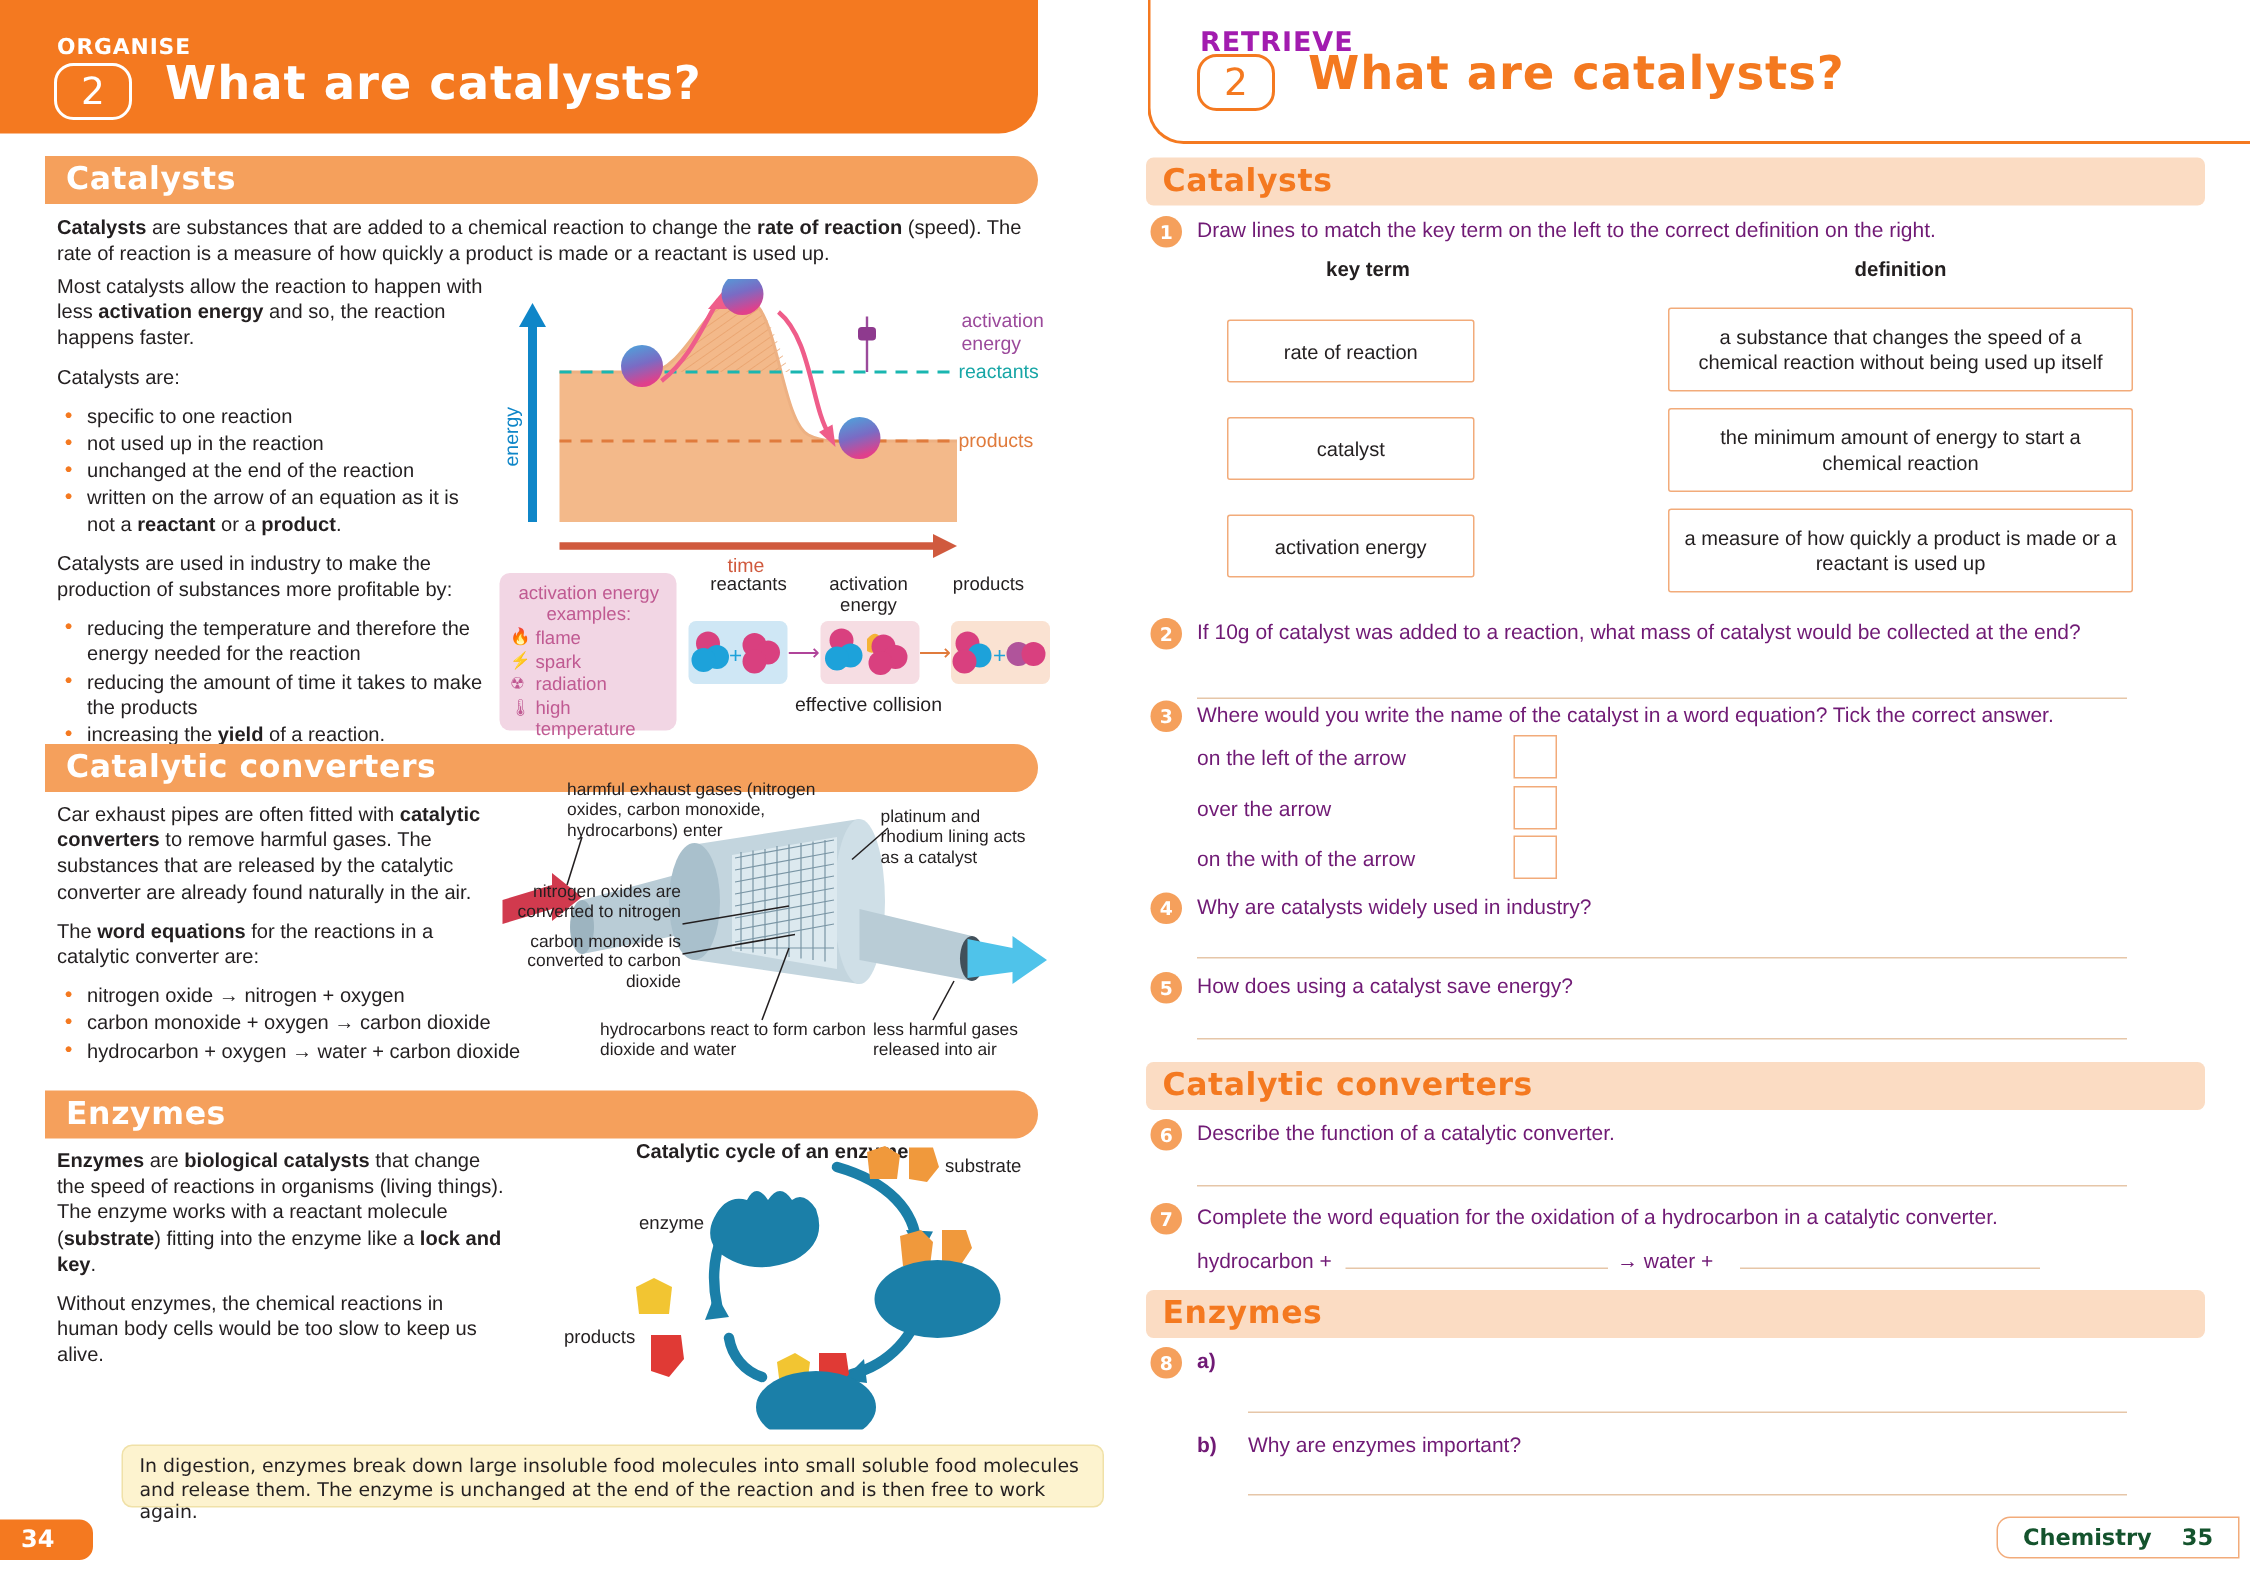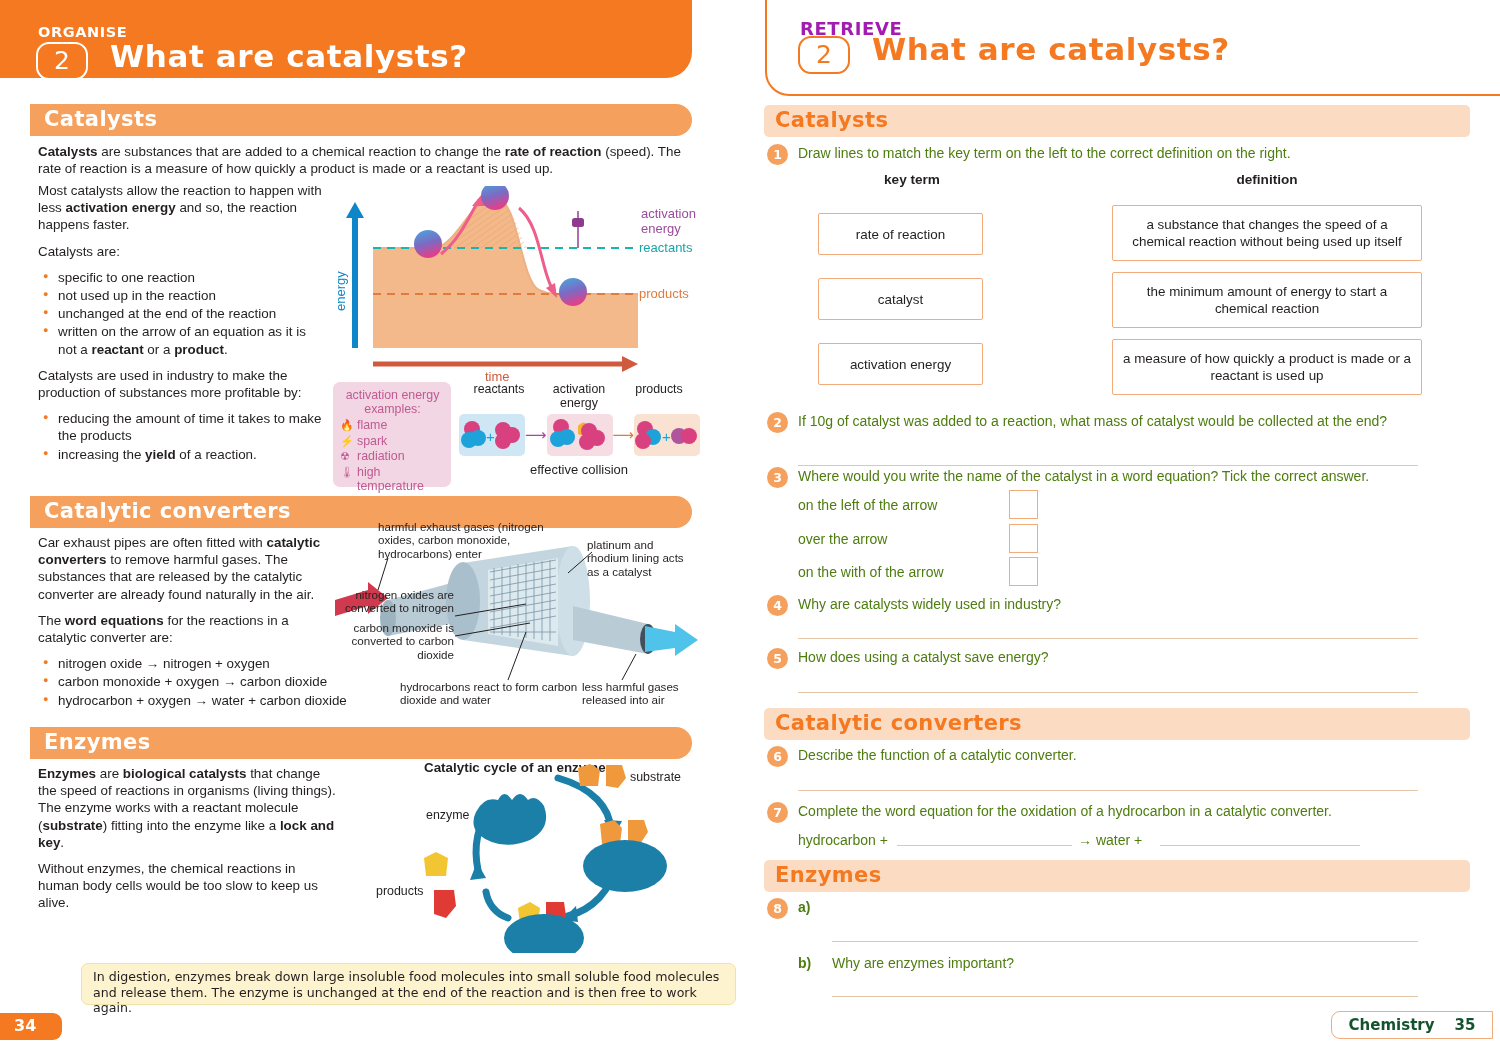--- a/index.html
+++ b/index.html
@@ -11,21 +11,21 @@
     overflow: hidden;
   }
   .spread { position: relative; width: 1500px; height: 1064px; display: flex; }
 
   
   .page-left { position: relative; width: 750px; height: 1064px; }
   .page-right { position: relative; width: 750px; height: 1064px; }
 
   
   .lhdr {
-    position: absolute; left: 0; top: 0; width: 692px; height: 78px;
+    position: absolute; left: 0; top: 0; width: 692px; height: 89px;
     background: #f47920;
     border-radius: 0 0 26px 0;
   }
   .lhdr .kicker {
     position: absolute; left: 38px; top: 24px;
     color: #ffffff; font-size: 14.5px; font-weight: bold; letter-spacing: .6px;
     font-family: "DejaVu Sans", sans-serif;
   }
   .numbadge {
     position: absolute; left: 36px; top: 42px;
@@ -133,21 +133,21 @@
     padding-left: 11px; line-height: 31px; letter-spacing: .4px;
     font-family: "DejaVu Sans", sans-serif;
   }
 
   .qnum {
     position: absolute; width: 21px; height: 21px; border-radius: 50%;
     background: #f5a05c; color: #ffffff; font-size: 12.5px; font-weight: bold;
     text-align: center; line-height: 21px;
     font-family: "DejaVu Sans", sans-serif;
   }
-  .qtext { position: absolute; font-size: 14px; line-height: 18px; color: #4d7c0f; }
+  .qtext { position: absolute; font-size: 14px; line-height: 18px; color: #701a75; }
   .ansline { position: absolute; height: 1px; background: #e6c6a8; }
 
   .kt-hdr { position: absolute; font-size: 13.6px; font-weight: bold; color: #231f20; text-align: center; }
   .kt-box {
     position: absolute; border: 1.3px solid #f2ab7a; border-radius: 2px;
     font-size: 13.4px; color: #231f20; display: flex; align-items: center; justify-content: center;
     text-align: center; background: #fff; line-height: 17px; padding: 0 6px;
   }
   .tickbox {
     position: absolute; width: 29px; height: 29px;
@@ -185,20 +185,21 @@
       <p><span>Most catalysts allow the reaction to happen with less </span><b>activation energy</b><span> and so, the reaction happens faster.</span></p>
       <p>Catalysts are:</p>
       <ul class="bul">
         <li>specific to one reaction</li>
         <li>not used up in the reaction</li>
         <li>unchanged at the end of the reaction</li>
         <li><span>written on the arrow of an equation as it is not a </span><b>reactant</b><span> or a </span><b>product</b><span>.</span></li>
       </ul>
       <p>Catalysts are used in industry to make the production of substances more profitable by:</p>
       <ul class="bul">
+        <li>reducing the temperature and therefore the energy needed for the reaction</li>
         <li>reducing the amount of time it takes to make the products</li>
         <li><span>increasing the </span><b>yield</b><span> of a reaction.</span></li>
       </ul>
     </div>
 
     <div class="diag-energy">
       <svg width="365" height="200" viewBox="0 0 365 200">
         <defs>
           <linearGradient id="ball" x1="0" y1="0" x2="0.3" y2="1">
             <stop offset="0%" stop-color="#4aa8dd"></stop>

